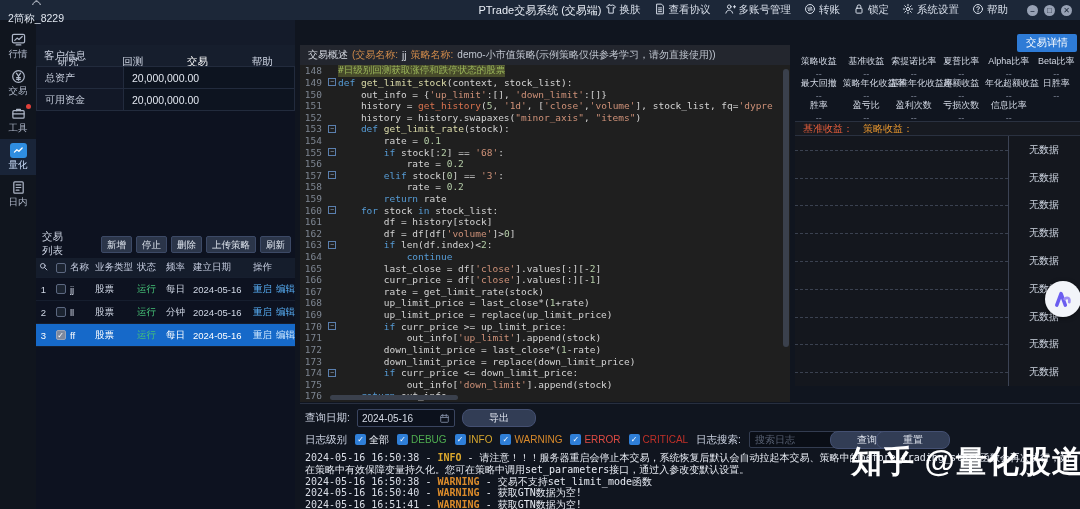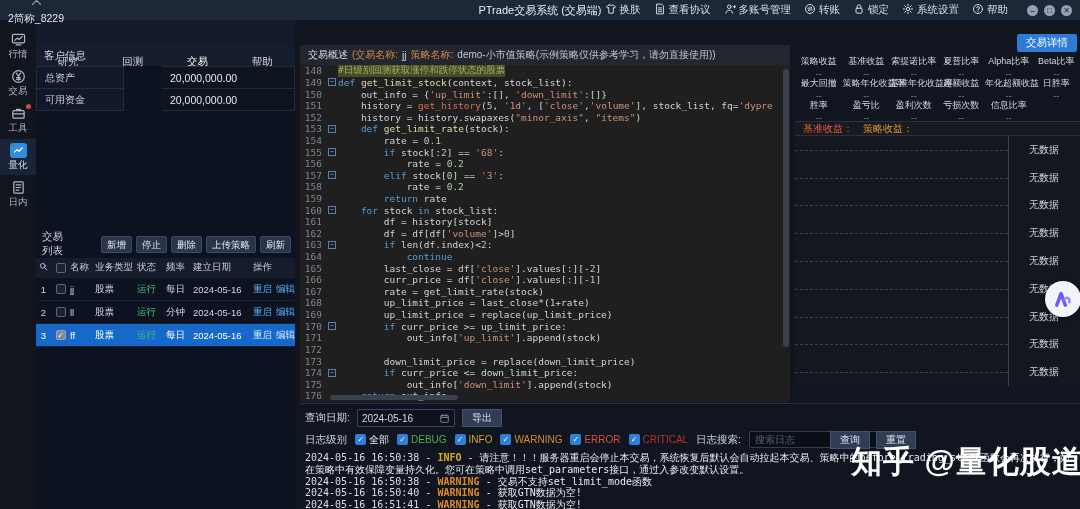--- a/index.html
+++ b/index.html
@@ -32,21 +32,21 @@
   .tabs { display:flex; height:25px; background:#141b2a; }
   .tab { flex:1; display:flex; align-items:center; justify-content:center; font-size:10.5px;
          color:#cdd4e2; border-right:1px solid #0b0f17;margin-top:42px; }
   .tab.active { background:#1e88e0; color:#fff; }
   .acct-header { height:22px; background:#161e2d; color:#ccd3e2; font-size:10.5px; display:flex;
                  align-items:center; padding-left:8px; border-bottom:1px solid #0a0e16; }
   .acct-row { display:flex; height:23px; margin-top:-1px; }
   .acct-label { width:88px; background:#121827; border:1px solid #222b3d; color:#c8cfde; font-size:10px;
                 display:flex; align-items:center; padding-left:8px; }
   .acct-value { flex:1; background:#0d1420; border:1px solid #222b3d; border-left:none; color:#e2e7f0;
-                font-size:10.5px; display:flex; align-items:center; padding-left:8px;margin-left:38px; }
+                font-size:10.5px; display:flex; align-items:center; padding-left:8px; }
   .tl-bar { position:absolute; left:0; top:212px; width:259px; height:24px; display:flex; align-items:center;gap:32px; }
   .tl-title { color:#ccd3e2; font-size:10.5px; padding-left:6px; }
   .tl-btns { margin-left:auto; display:flex; gap:4px; padding-right:4px; }
   .tl-btn { background:#2b3549; border:1px solid #3c4966; border-radius:2px; color:#dfe5ee;
             font-size:9.5px; height:17px; padding:0 5px; line-height:15px; white-space:nowrap; }
   .tl-table { position:absolute; left:0; top:238px; width:259px; font-size:9.5px; }
   .t-row { display:flex; align-items:center; height:23px; border-bottom:1px solid #161e2e; color:#cfd6e4; }
   .t-row.t-head { height:20px; background:#151d2c; color:#c6cde0; }
   .t-row.selected { background:#1669c9; color:#fff; }
   .tc { overflow:hidden; white-space:nowrap; }
@@ -101,22 +101,22 @@
   .xaxis { position:absolute; left:0; top:353px; width:100%; height:17px; }
   .xaxis span { position:absolute; top:3px; font-size:10px; color:#b6bdcb; }
 
   
   .bottom { position:absolute; left:300px; top:403px; width:780px; height:106px; border-top:1px solid #272f40; }
   .b-row1 { position:absolute; left:5px; top:5px; display:flex; align-items:center; gap:7px; }
   .b-label { font-size:10.5px; color:#ccd3e2; }
   .dateinput { width:98px; height:18px; background:#0c111c; border:1px solid #3a4560; border-radius:2px;
                display:flex; align-items:center; font-size:10px; color:#d6dbe6; padding:0 4px; }
   .dateinput .cal { margin-left:auto; color:#7f8aa2; display:flex; }
-  .btn { background:#323d55; border:1px solid #445072; border-radius:0; color:#dfe4ee;
-         font-size:10px; height:18px; padding:0 9px; }
+  .btn { background:#323d55; border:1px solid #445072; border-radius:8px; color:#dfe4ee;
+         font-size:10px; height:18px; padding:0 26px; }
   .b-row2 { position:absolute; left:5px; top:27px; display:flex; align-items:center; gap:8px; }
   .lv { display:flex; align-items:center; gap:3px; font-size:10px; }
   .lvcb { width:11px; height:11px; background:#2f7fd8; border-radius:2px; color:#fff;
           font-size:8px; line-height:11px; text-align:center; }
   .searchinput { width:148px; height:17px; background:#0a0e16; border:1px solid #333c50; border-radius:2px;
                  color:#cfd5e2; font-size:10px; padding:0 5px; outline:none; }
   .searchinput::placeholder { color:#5a6375; }
   .btn-query { position:absolute; left:530px; top:27px; }
   .btn-reset { position:absolute; left:576px; top:27px; }
   .logs { position:absolute; left:5px; top:48px; right:2px; font:10px "DejaVu Sans Mono",monospace;
@@ -477,20 +477,21 @@
           <span class="ctext"><span class="tk-pl">        </span><span class="tk-kw">if</span><span class="tk-pl"> curr_price &gt;= up_limit_price:</span></span>
         </div>
         <div class="cline">
           <span class="lno">171</span>
           <span class="fold"></span>
           <span class="ctext"><span class="tk-pl">            out_info[</span><span class="tk-st">'up_limit'</span><span class="tk-pl">].append(stock)</span></span>
         </div>
         <div class="cline">
           <span class="lno">172</span>
           <span class="fold"></span>
+          <span class="ctext"><span class="tk-pl">        down_limit_price = last_close*(</span><span class="tk-num">1</span><span class="tk-pl">-rate)</span></span>
         </div>
         <div class="cline">
           <span class="lno">173</span>
           <span class="fold"></span>
           <span class="ctext"><span class="tk-pl">        down_limit_price = replace(down_limit_price)</span></span>
         </div>
         <div class="cline">
           <span class="lno">174</span>
           <span class="fold">
             <span class="foldbox">−</span>

